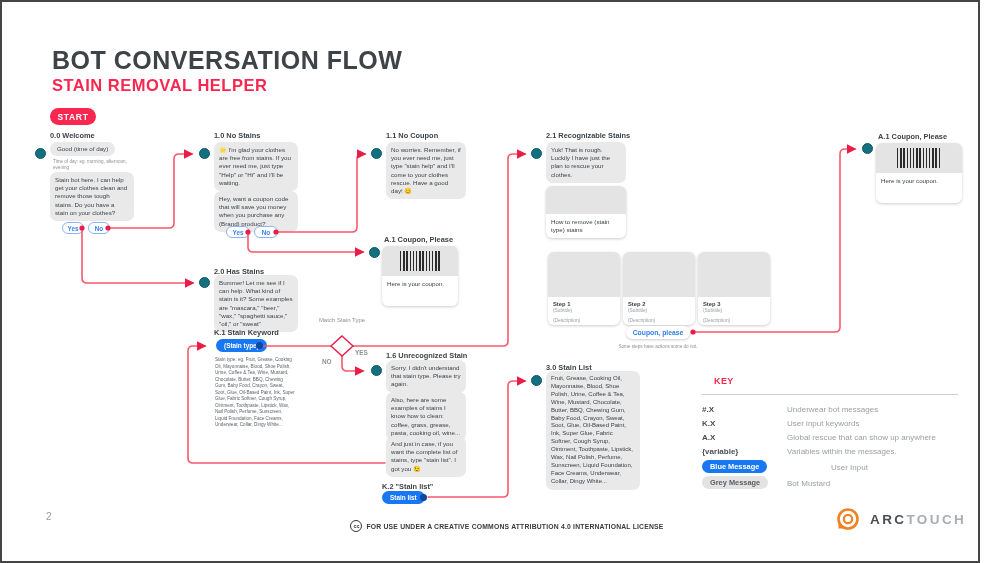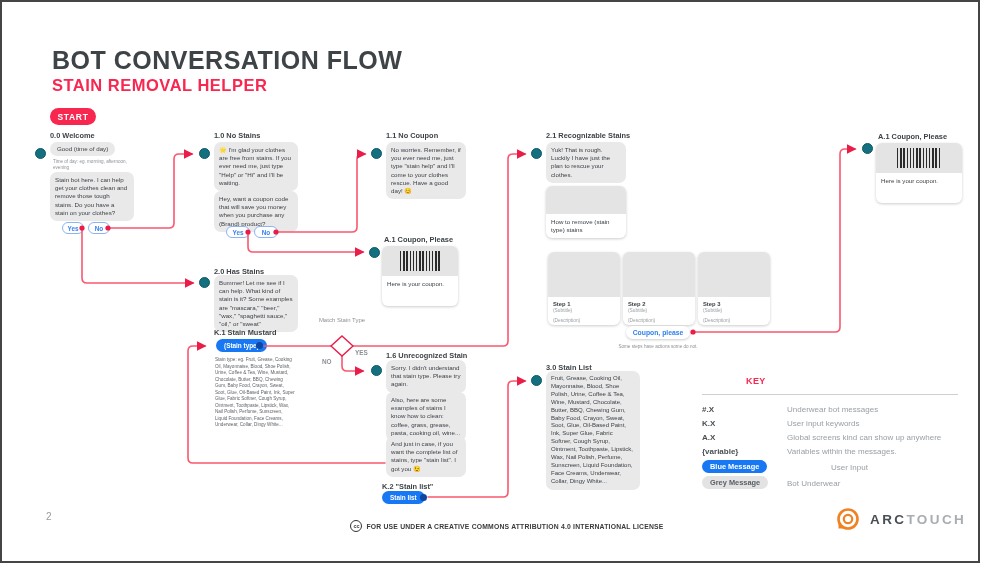--- a/index.html
+++ b/index.html
@@ -97,21 +97,21 @@
     <div class="card-img" style="height:30px; display:flex; align-items:center; justify-content:center;">
       <div class="barcode" style="width:40px; height:20px;"></div>
     </div>
     <div class="card-caption" style="height:22px;">Here is your coupon.</div>
   </div>
 
   <div class="abs node-heading z2" style="left:212px; top:265px;">2.0 Has Stains</div>
   <div class="abs teal-dot z2" style="left:197px; top:275px;"></div>
   <div class="abs bubble z2" style="left:212px; top:273px; width:84px;">Bummer! Let me see if I can help. What kind of stain is it? Some examples are "mascara," "beer," "wax," "spaghetti sauce," "oil," or "sweat"</div>
 
-  <div class="abs node-heading z2" style="left:212px; top:326px;">K.1 Stain Mustard</div>
+  <div class="abs node-heading z2" style="left:212px; top:326px;">K.1 Stain Keyword</div>
   <div class="abs pill-blue z2" style="left:214px; top:337px;">(Stain type)</div>
   <div class="abs blue-dot z2" style="left:254px; top:340px;"></div>
   <div class="abs k-note z2" style="left:213px; top:355px; width:80px;">Stain type: eg. Fruit, Grease, Cooking Oil, Mayonnaise, Blood, Shoe Polish, Urine, Coffee &amp; Tea, Wine, Mustard, Chocolate, Butter, BBQ, Chewing Gum, Baby Food, Crayon, Sweat, Soot, Glue, Oil-Based Paint, Ink, Super Glue, Fabric Softner, Cough Syrup, Ointment, Toothpaste, Lipstick, Wax, Nail Polish, Perfume, Sunscreen, Liquid Foundation, Face Creams, Underwear, Collar, Dingy White...</div>
 
   <div class="abs decision-label z2" style="left:316px; top:315px; width:48px;">Match Stain Type</div>
   <div class="abs decision-branch z2" style="left:353px; top:347px;">YES</div>
   <div class="abs decision-branch z2" style="left:320px; top:356px;">NO</div>
 
   <div class="abs node-heading z2" style="left:544px; top:129px;">2.1 Recognizable Stains</div>
   <div class="abs teal-dot z2" style="left:529px; top:146px;"></div>
@@ -164,34 +164,34 @@
 
   <div class="abs node-heading z2" style="left:876px; top:130px;">A.1 Coupon, Please</div>
   <div class="abs teal-dot z2" style="left:860px; top:141px;"></div>
   <div class="abs card z2" style="left:874px; top:141px; width:86px;">
     <div class="card-img" style="height:30px; display:flex; align-items:center; justify-content:center;">
       <div class="barcode" style="width:44px; height:20px;"></div>
     </div>
     <div class="card-caption" style="height:22px;">Here is your coupon.</div>
   </div>
 
-  <div class="abs key-title z2" style="left:732px; top:374px;padding-left:12px;">KEY</div>
+  <div class="abs key-title z2" style="left:700px; top:374px;padding-left:12px;">KEY</div>
   <div class="abs key-divider z2" style="left:700px; top:392px; width:256px;"></div>
   <div class="abs key-code z2" style="left:700px; top:403px;">#.X</div>
   <div class="abs key-desc z2" style="left:785px; top:403px;">Underwear bot messages</div>
   <div class="abs key-code z2" style="left:700px; top:417px;">K.X</div>
   <div class="abs key-desc z2" style="left:785px; top:417px;">User input keywords</div>
   <div class="abs key-code z2" style="left:700px; top:431px;">A.X</div>
-  <div class="abs key-desc z2" style="left:785px; top:431px;">Global screens kind can show up anywhere</div>
+  <div class="abs key-desc z2" style="left:785px; top:431px;">Global rescue that can show up anywhere</div>
   <div class="abs key-code z2" style="left:700px; top:445px;">{variable}</div>
   <div class="abs key-desc z2" style="left:785px; top:445px;">Variables within the messages.</div>
   <div class="abs key-pill-blue z2" style="left:700px; top:458px;">Blue Message</div>
   <div class="abs key-desc z2" style="left:785px; top:461px;margin-left:44px;">User Input</div>
   <div class="abs key-pill-grey z2" style="left:700px; top:474px;">Grey Message</div>
-  <div class="abs key-desc z2" style="left:785px; top:477px;">Bot Underwear</div>
+  <div class="abs key-desc z2" style="left:785px; top:477px;">Bot Mustard</div>
 
   <div class="abs page-num z2" style="left:44px; top:509px;">2</div>
   <div class="abs license-row z2" style="left:255px; top:518px; width:500px;">
     <span class="cc-badge">cc</span>
     <span class="license">FOR USE UNDER A CREATIVE COMMONS ATTRIBUTION 4.0 INTERNATIONAL LICENSE</span>
   </div>
   <div class="abs logo-row z2" style="left:832px; top:503px;">
     <svg width="28" height="28" viewBox="0 0 28 28">
       <circle cx="14" cy="14" r="9.5" fill="none" stroke="#f08223" stroke-width="2.6"></circle>
       <circle cx="14" cy="14" r="4.2" fill="none" stroke="#f08223" stroke-width="2.2"></circle>

